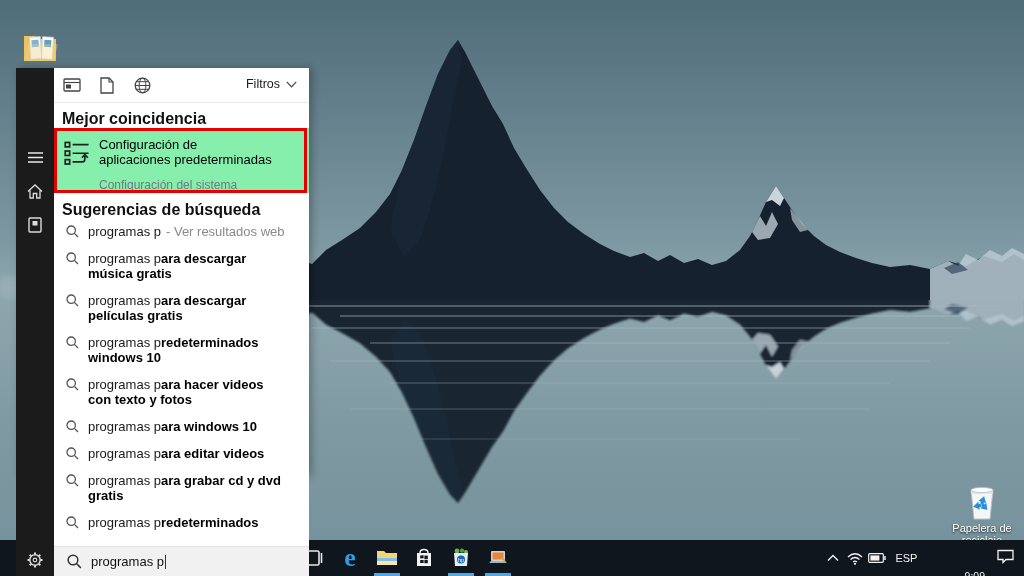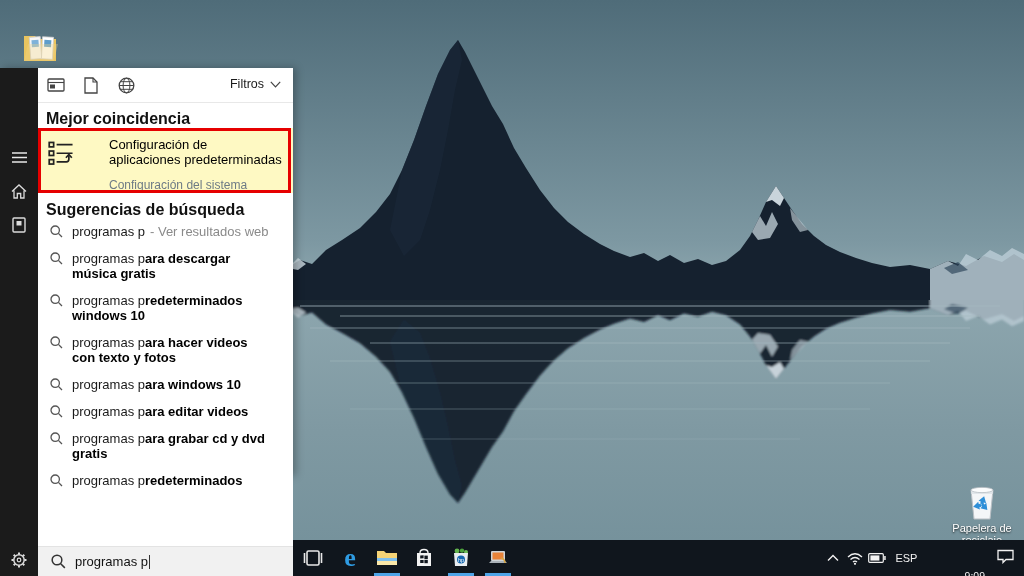--- a/index.html
+++ b/index.html
@@ -18,32 +18,32 @@
   .tb-btn { position:absolute; top:0; width:34px; height:36px; display:flex; align-items:center; justify-content:center; }
   .tb-underline { position:absolute; bottom:0; left:4px; right:4px; height:3px; background:#4ea5e8; }
   .edge-e { color:#2f9ce3; font-size:26px; font-weight:700; line-height:26px; font-family:"Liberation Serif", serif; }
   #tray { position:absolute; right:0; top:0; height:36px; display:flex; align-items:center; color:#f2f2f2; }
   .tray-ico { width:22px; height:36px; display:flex; align-items:center; justify-content:center; }
   #tray-lang { font-size:11px; padding:0 7px; }
   #tray-clock { font-size:10.5px; line-height:12px; text-align:right; padding:0 8px;margin-top:48px; }
   #tray-action { padding:0 10px 0 4px; }
 
   
-  #panel { left:0; top:68px; width:293px; height:408px; z-index:3; box-shadow:3px 0 8px rgba(0,0,0,.28); }
+  #panel { left:16px; top:68px; width:293px; height:408px; z-index:3; box-shadow:3px 0 8px rgba(0,0,0,.28); }
   #panel-sidebar { position:absolute; left:0; top:0; width:38px; height:508px; background:#1b1b1b; }
   .sb-ico { position:absolute; left:0; width:38px; height:30px; display:flex; align-items:center; justify-content:center; }
   #panel-body { position:absolute; left:38px; top:0; width:255px; height:508px; background:#fff; }
 
   #filter-row { position:absolute; left:0; top:0; width:255px; height:35px; border-bottom:1px solid #e8e8e8; }
   .filt-ico { position:absolute; top:9px; }
   #filters-btn { position:absolute; right:12px; top:9px; font-size:12.5px; color:#1a1a1a; display:flex; align-items:center; gap:6px; }
 
   .section-title { position:absolute; left:8px; font-size:16px; font-weight:700; color:#111; }
 
-  #best-match-item { position:absolute; left:0; top:60px; width:255px; height:65px; background:#fef9c3; display:flex; align-items:flex-start;gap:26px; }
+  #best-match-item { position:absolute; left:0; top:60px; width:255px; height:65px; background:#86efac; display:flex; align-items:flex-start; }
   #bm-icon { margin:12px 8px 0 10px; }
   #bm-text { padding-top:9px; font-size:13px; color:#000; line-height:15px; }
   #bm-sub { font-size:12px; color:#6d7a85; margin-top:11px; }
   #annotation-red-box { position:absolute; left:0px; top:60px; width:253px; height:65px; border:3px solid #e60000; pointer-events:none; }
 
   #suggestion-list { position:absolute; left:0; top:150px; width:255px; }
   .srow { display:flex; align-items:flex-start; padding:6px 24px 6px 10px; font-size:13px; color:#1a1a1a; line-height:15px; }
   .srow .mag { flex:0 0 auto; margin:1px 9px 0 2px; }
   .srow b { font-weight:700; color:#000; }
   .srow .hint { color:#8a8a8a; margin-left:5px; }
@@ -311,20 +311,27 @@
             <circle cx="5.2" cy="5.2" r="4.2" fill="none" stroke="#555" stroke-width="1.3"></circle>
             <path d="M8.4,8.4 L12,12" stroke="#555" stroke-width="1.3"></path>
           </svg>
         <span><span>programas p</span><b>ara descargar música gratis</b></span>
       </div>
       <div class="srow">
         <svg class="mag" width="13" height="13" viewBox="0 0 13 13">
             <circle cx="5.2" cy="5.2" r="4.2" fill="none" stroke="#555" stroke-width="1.3"></circle>
             <path d="M8.4,8.4 L12,12" stroke="#555" stroke-width="1.3"></path>
           </svg>
+        <span><span>programas p</span><b>ara descargar películas gratis</b></span>
+      </div>
+      <div class="srow">
+        <svg class="mag" width="13" height="13" viewBox="0 0 13 13">
+            <circle cx="5.2" cy="5.2" r="4.2" fill="none" stroke="#555" stroke-width="1.3"></circle>
+            <path d="M8.4,8.4 L12,12" stroke="#555" stroke-width="1.3"></path>
+          </svg>
         <span><span>programas p</span><b>redeterminados windows 10</b></span>
       </div>
       <div class="srow">
         <svg class="mag" width="13" height="13" viewBox="0 0 13 13">
             <circle cx="5.2" cy="5.2" r="4.2" fill="none" stroke="#555" stroke-width="1.3"></circle>
             <path d="M8.4,8.4 L12,12" stroke="#555" stroke-width="1.3"></path>
           </svg>
         <span><span>programas p</span><b>ara hacer videos con texto y fotos</b></span>
       </div>
       <div class="srow">

